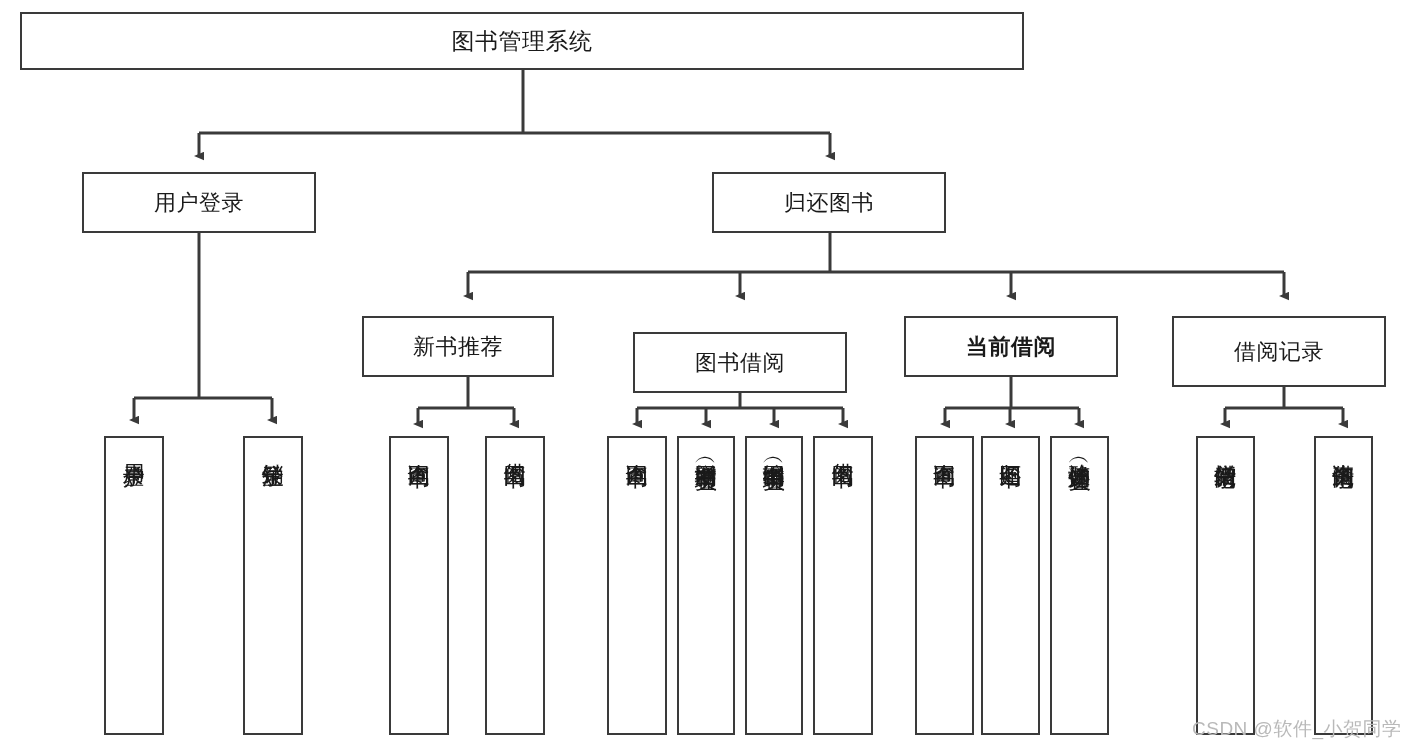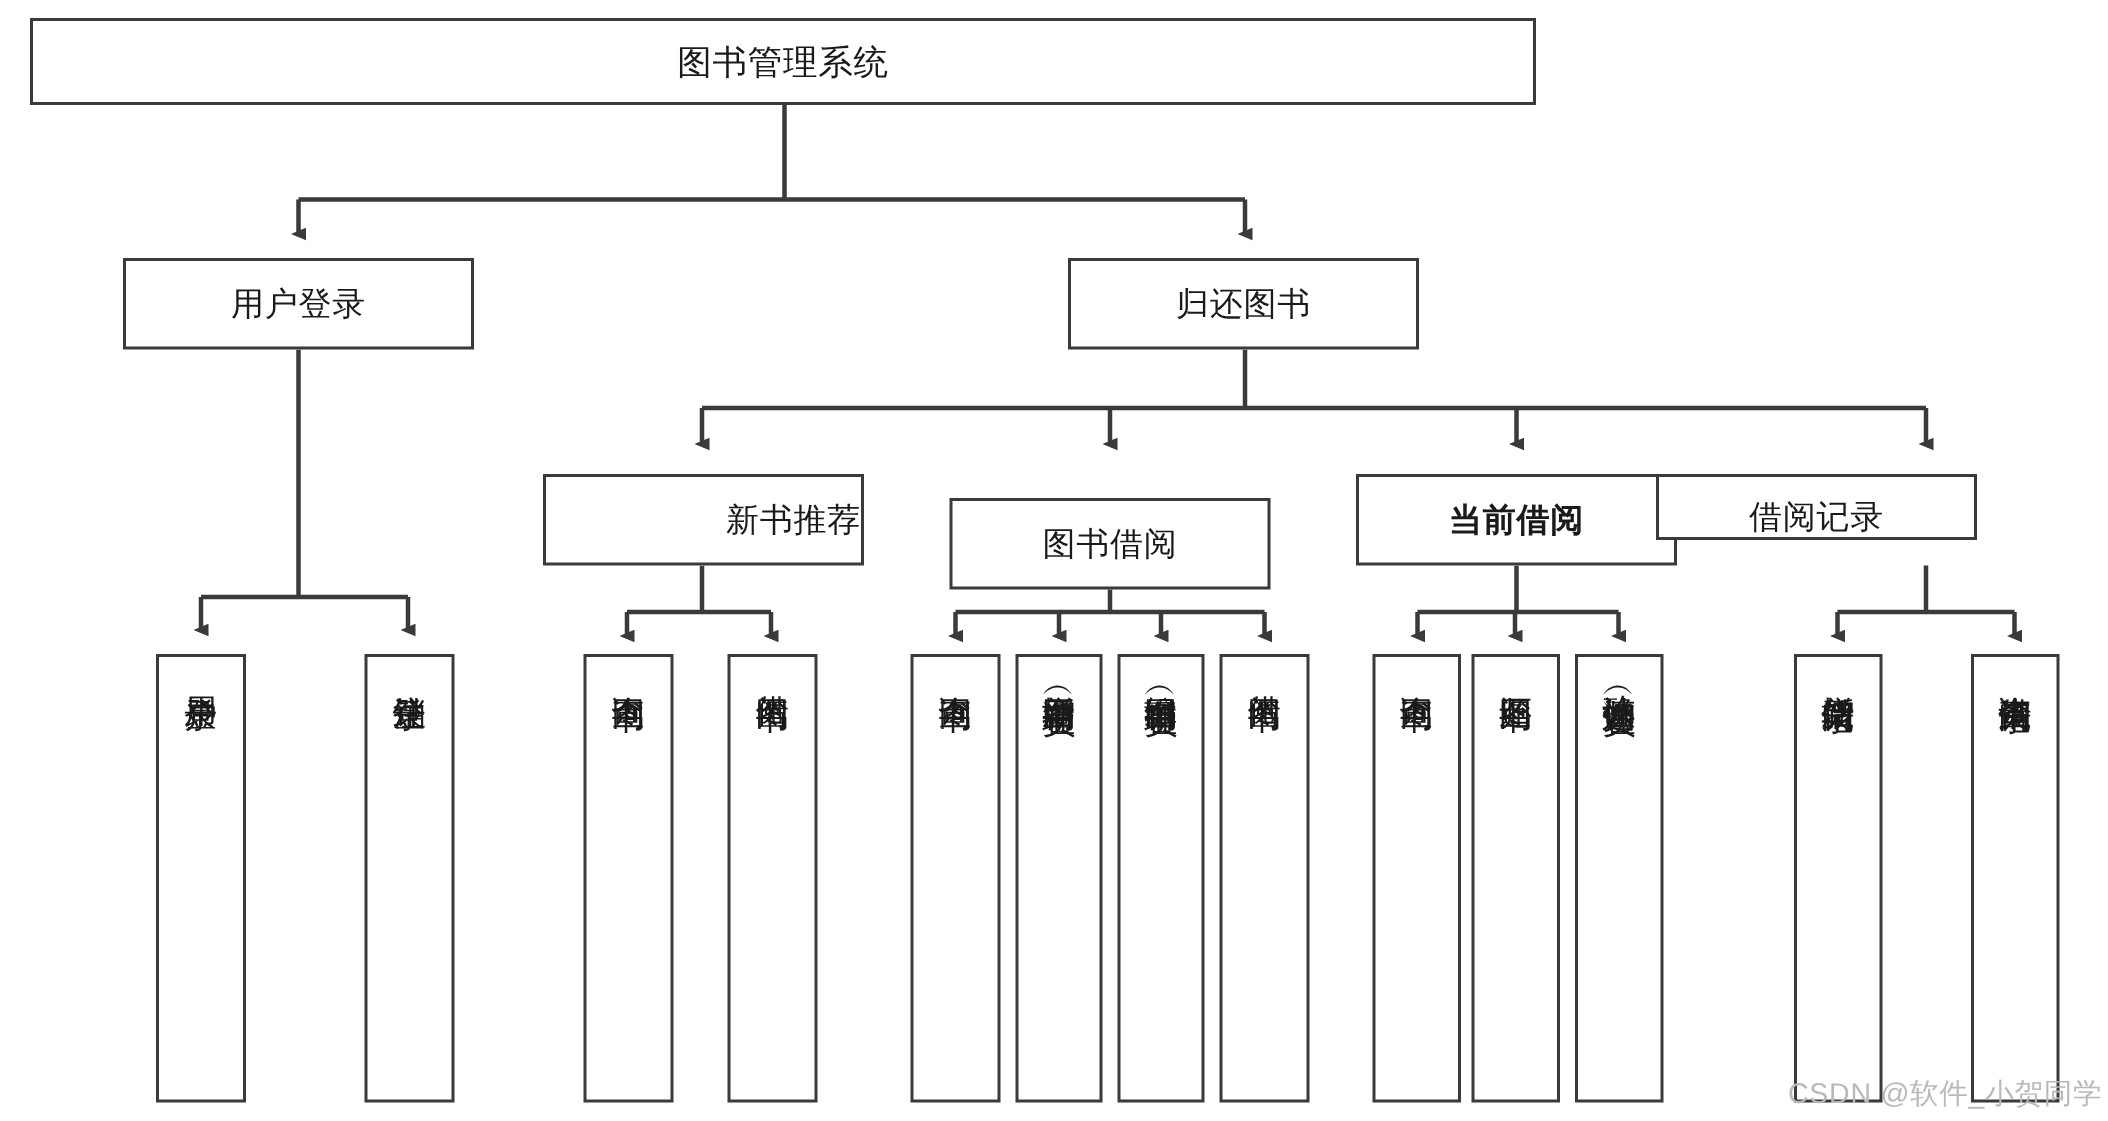--- a/index.html
+++ b/index.html
@@ -124,33 +124,33 @@
   </div>
 
   <div class="node" style="left:82px; top:172px; width:234px; height:61px;">
     <span class="label">用户登录</span>
   </div>
 
   <div class="node" style="left:712px; top:172px; width:234px; height:61px;">
     <span class="label">归还图书</span>
   </div>
 
-  <div class="node" style="left:362px; top:316px; width:214px; height:61px;justify-content:flex-end;">
+  <div class="node" style="left:362px; top:316px; width:192px; height:61px;">
     <span class="label">新书推荐</span>
   </div>
 
   <div class="node" style="left:633px; top:332px; width:214px; height:61px;">
     <span class="label">图书借阅</span>
   </div>
 
   <div class="node" style="left:904px; top:316px; width:214px; height:61px;font-weight:bold;">
     <span class="label">当前借阅</span>
   </div>
 
-  <div class="node" style="left:1104px; top:316px; width:214px; height:44px;align-items:flex-end;">
+  <div class="node" style="left:1172px; top:316px; width:214px; height:71px;">
     <span class="label">借阅记录</span>
   </div>
 
   <div class="node vertical" style="left:104px; top:436px; width:60px; height:299px;">
     <span class="label">用户登录</span>
   </div>
 
   <div class="node vertical" style="left:243px; top:436px; width:60px; height:299px;">
     <span class="label">注销登录</span>
   </div>

